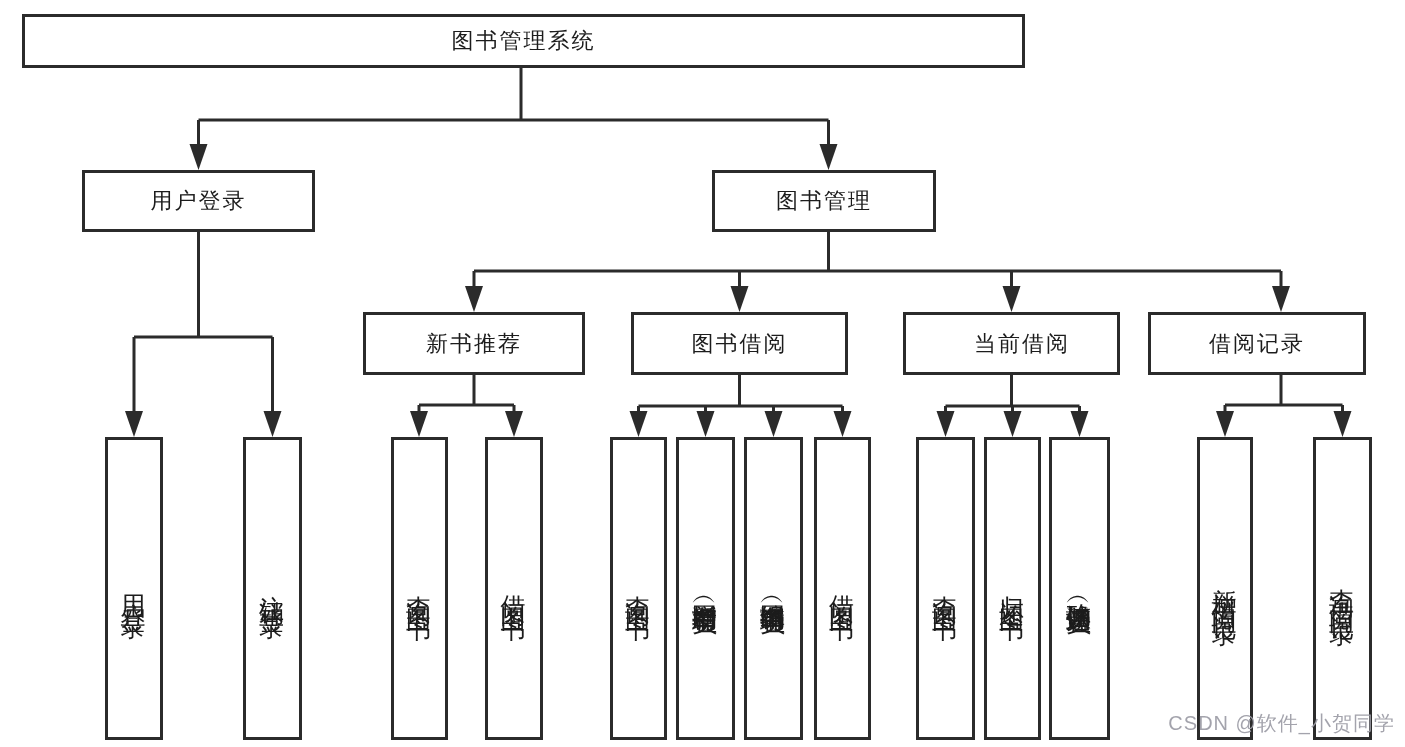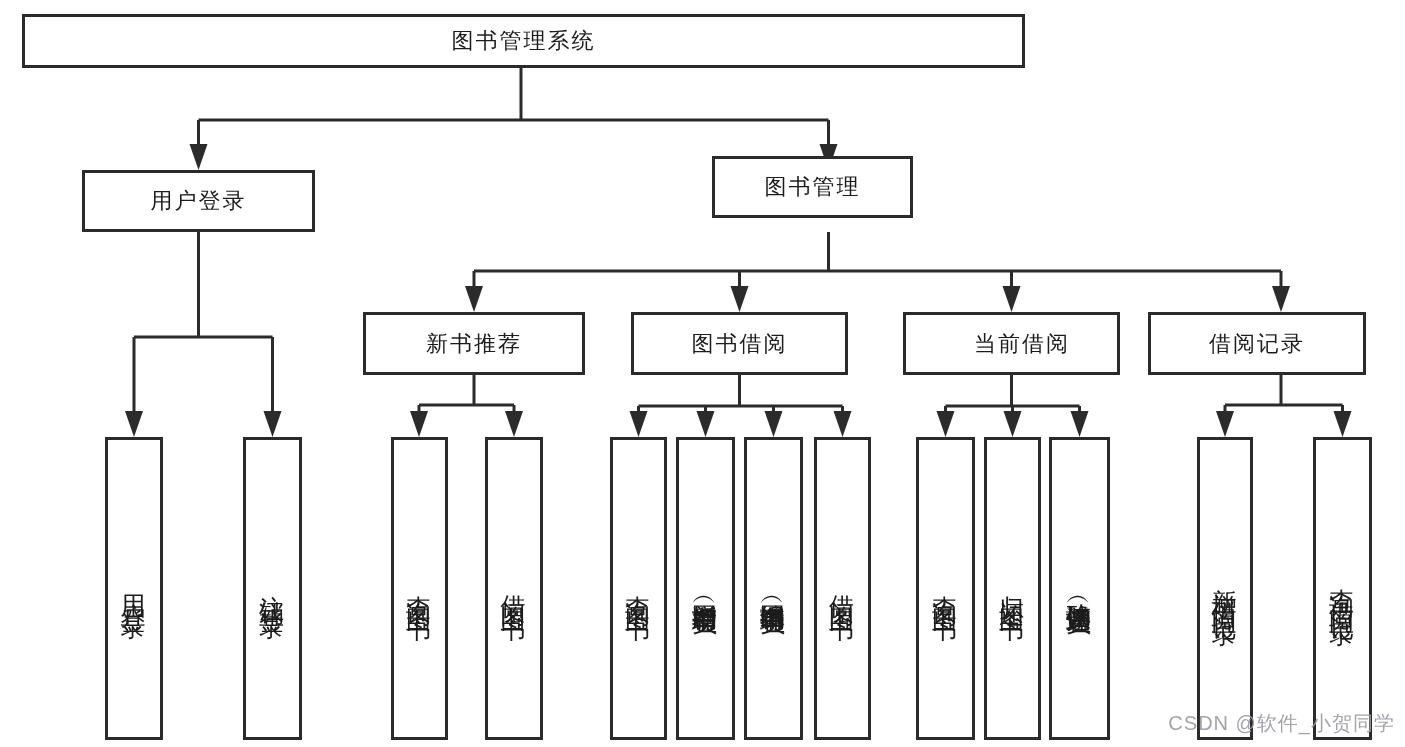--- a/index.html
+++ b/index.html
@@ -38,21 +38,21 @@
     top: 437px;
     height: 303px;
     writing-mode: vertical-rl;
     text-orientation: mixed;
     font-size: 25px;
     letter-spacing: 7px;
   }
   
   .b-root  { left: 22px;   top: 14px;  width: 1003px; height: 54px; }
   .b-login { left: 82px;   top: 170px; width: 233px;  height: 62px; }
-  .b-mgmt  { left: 712px;  top: 156px; width: 201px;  height: 62px; }
+  .b-mgmt  { left: 712px;  top: 170px; width: 224px;  height: 62px; }
   .b-l2-1  { left: 363px;  top: 312px; width: 222px;  height: 63px; }
   .b-l2-2  { left: 631px;  top: 312px; width: 217px;  height: 63px; }
   .b-l2-3  { left: 903px;  top: 312px; width: 217px;  height: 63px; padding-left: 21px; }
   .b-l2-4  { left: 1148px; top: 312px; width: 218px;  height: 63px; }
   
   .v1  { left: 105px;  width: 58px; }
   .v2  { left: 243px;  width: 59px; }
   .v3  { left: 391px;  width: 57px; }
   .v4  { left: 485px;  width: 58px; }
   .v5  { left: 610px;  width: 57px; }

